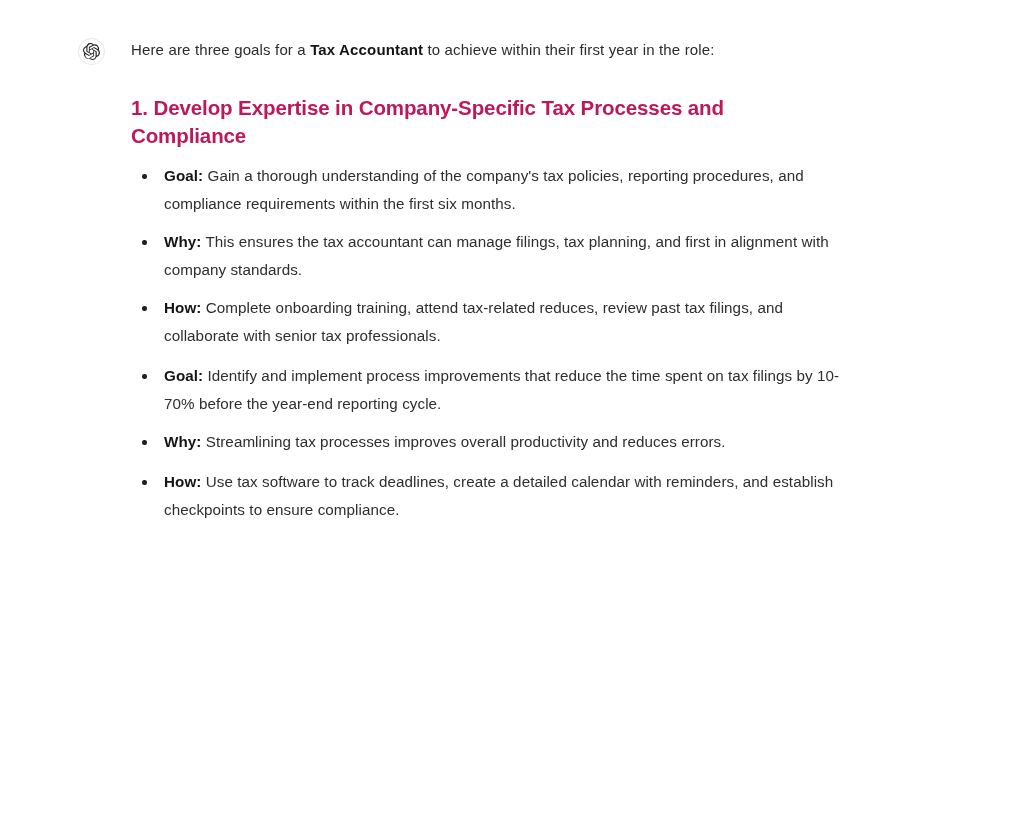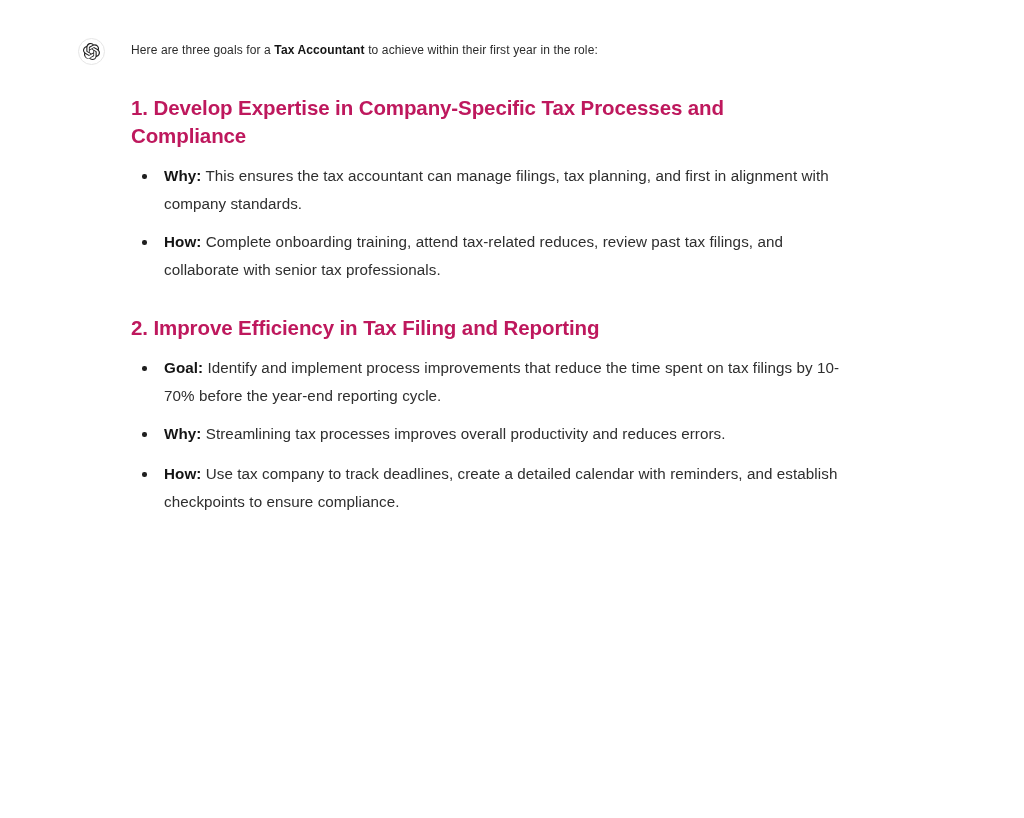--- a/index.html
+++ b/index.html
@@ -36,21 +36,21 @@
   }
   .avatar svg { display: block; }
 
   .content {
     margin-left: 131px;
     margin-right: 180px;
     padding-top: 2px;
   }
 
   .intro {
-    font-size: 12px;
+    font-size: 15px;
     line-height: 28px;
     color: #2b2b2b;
     margin: 0;
     letter-spacing: 0.01em;
   }
   .intro b { font-weight: 700; color: #141414; }
 
   h2.goal-heading {
     font-size: 20.5px;
     font-weight: 700;
@@ -107,37 +107,39 @@
     </svg>
   </div>
 
   <div class="content">
 
     <p class="intro"><span>Here are three goals for a </span><b>Tax Accountant</b><span> to achieve within their first year in the role:</span></p>
 
     <h2 class="goal-heading first">1. Develop Expertise in Company-Specific Tax Processes and Compliance</h2>
     <ul class="bullets">
       <li>
+        <span class="dot"></span><span class="lead">Goal:</span><span class="body"> Gain a thorough understanding of the company's tax policies, reporting procedures, and compliance requirements within the first six months.</span>
+      </li>
+      <li>
         <span class="dot"></span><span class="lead">Why:</span><span class="body"> This ensures the tax accountant can manage filings, tax planning, and first in alignment with company standards.</span>
       </li>
       <li>
         <span class="dot"></span><span class="lead">How:</span><span class="body"> Complete onboarding training, attend tax-related reduces, review past tax filings, and collaborate with senior tax professionals.</span>
       </li>
     </ul>
 
-    <h2 class="goal-heading">2. Improve Efficiency in Tax Filing and Reporting</h2>
     <ul class="bullets">
       <li>
         <span class="dot"></span><span class="lead">Goal:</span><span class="body"> Identify and implement process improvements that reduce the time spent on tax filings by 10-70% before the year-end reporting cycle.</span>
       </li>
       <li>
         <span class="dot"></span><span class="lead">Why:</span><span class="body"> Streamlining tax processes improves overall productivity and reduces errors.</span>
       </li>
     </ul>
 
     <ul class="bullets">
       <li>
-        <span class="dot"></span><span class="lead">How:</span><span class="body"> Use tax company to track deadlines, create a detailed calendar with reminders, and establish checkpoints to ensure compliance.</span>
+        <span class="dot"></span><span class="lead">How:</span><span class="body"> Use tax software to track deadlines, create a detailed calendar with reminders, and establish checkpoints to ensure compliance.</span>
       </li>
     </ul>
 
   </div>
 </div>
 
 </body></html>

